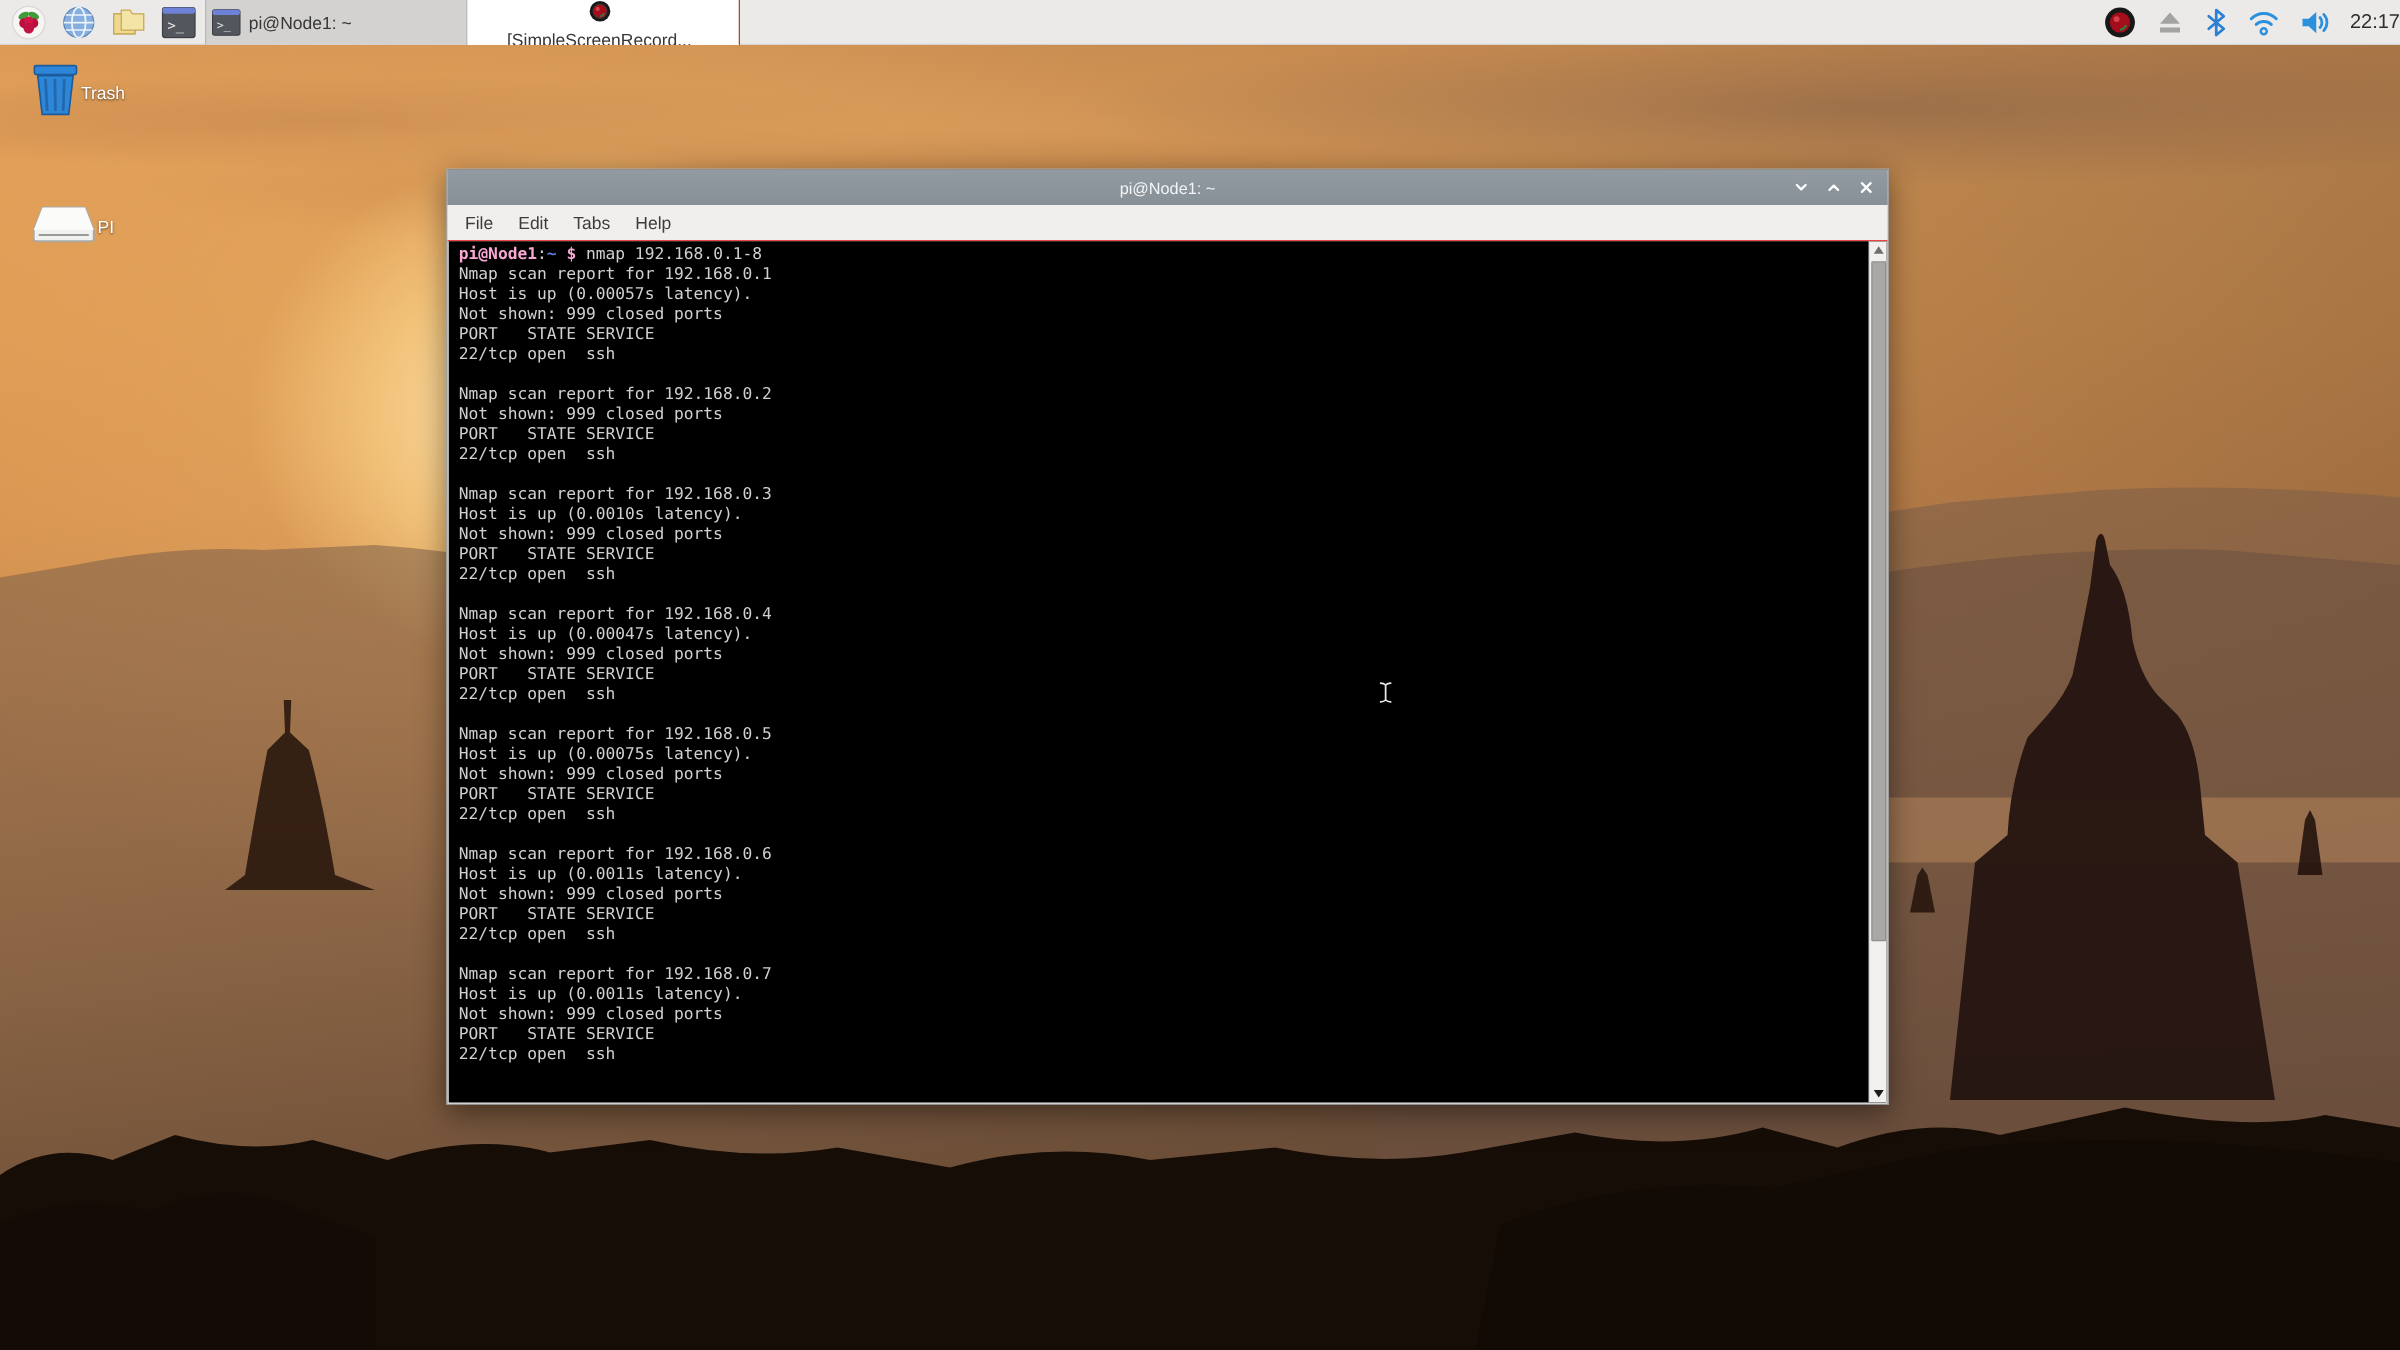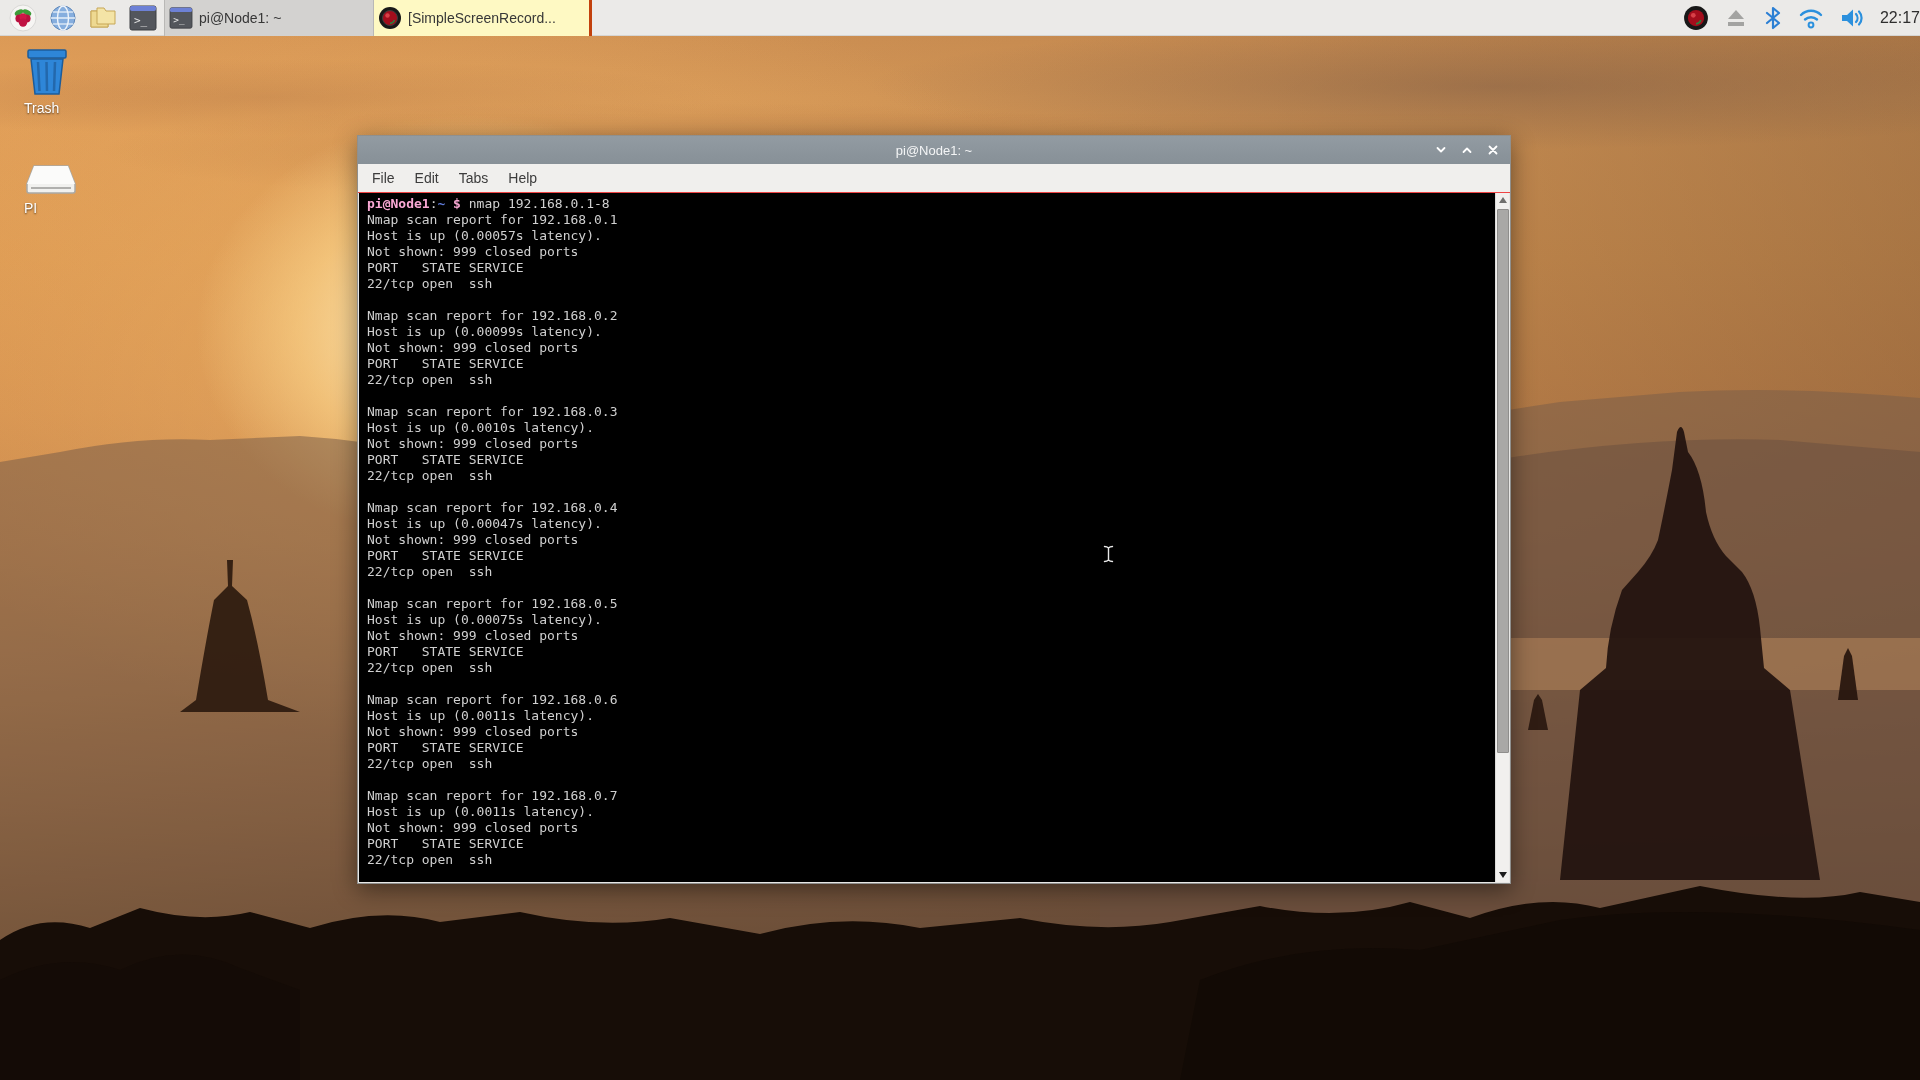--- a/index.html
+++ b/index.html
@@ -19,28 +19,28 @@
       linear-gradient(180deg, #cf9051 0%, #dd9e58 9%, #d79750 24%, #cd8c4c 38%, #bc7f47 50%, #9a6a40 62%, #6e4a2e 75%, #3c2617 88%, #20130b 100%);
   }
   .wallpaper svg { position:absolute; inset:0; }
 
   
   .taskbar { position:absolute; left:0; top:0; width:1920px; height:36px; background:#ebeae8;
     border-bottom:1px solid #d6d5d3; display:flex; align-items:center; z-index:30; }
   .launcher { width:34px; height:32px; display:flex; align-items:center; justify-content:center; margin-left:6px; cursor:pointer; }
   .task-btn { height:36px; display:flex; align-items:center; gap:6px; padding:0 10px 0 4px; font-size:14px; color:#373737; cursor:pointer; }
   .task-btn.active { background:#d3d2d0; border-left:1px solid #b9b8b6; border-right:1px solid #b9b8b6; }
-  .task-btn.inactive { background:#fef9c3; border-right:3px solid #c2410c; }
+  .task-btn.inactive { background:#ffffff; border-right:1px solid #c2410c;flex-direction:column; }
   .task-btn .t-label { white-space:nowrap; overflow:hidden; }
   .tray { margin-left:auto; display:flex; align-items:center; gap:15px; padding-right:0; }
   .tray .ticon { display:flex; align-items:center; justify-content:center; cursor:pointer; }
   .clock { font-size:16px; color:#2e2e2e; cursor:pointer; }
 
   
-  .desk-icon { position:absolute; width:76px; display:flex; flex-direction:column; z-index:5; cursor:pointer; }
+  .desk-icon { position:absolute; width:76px; display:flex; flex-direction:row; align-items:center; z-index:5; cursor:pointer; }
   .desk-icon .dlabel { margin-top:4px; font-size:14px; color:#fff; text-shadow:0 1px 2px rgba(0,0,0,.65); }
 
   
   .window { position:absolute; left:357px; top:135px; width:1154px; height:749px; z-index:20;
     background:#e8e7e5; border:1px solid #8f8f8d; box-shadow:0 6px 22px rgba(0,0,0,.45); display:flex; flex-direction:column; }
   .titlebar { height:28px; background:linear-gradient(#929ba2,#879097); display:flex; align-items:center; position:relative; flex:0 0 auto; }
   .title-text { position:absolute; left:0; right:0; text-align:center; color:#f4f5f6; font-size:13px; }
   .win-controls { position:absolute; right:6px; top:0; height:28px; display:flex; align-items:center; gap:4px; }
   .win-btn { width:22px; height:22px; display:flex; align-items:center; justify-content:center; cursor:pointer; }
   .menubar { height:29px; background:#f0efed; border-bottom:1px solid #ef4444; display:flex; align-items:center; padding-left:4px; flex:0 0 auto; }
@@ -241,21 +241,20 @@
     <div class="term-wrap">
       <div class="term-out">
           <div class="tline"><span class="t-green">pi@Node1</span><span>:</span><span class="t-blue">~</span><span> </span><span class="t-green">$</span><span> nmap 192.168.0.1-8</span></div>
           <div class="tline">Nmap scan report for 192.168.0.1</div>
           <div class="tline">Host is up (0.00057s latency).</div>
           <div class="tline">Not shown: 999 closed ports</div>
           <div class="tline">PORT   STATE SERVICE</div>
           <div class="tline">22/tcp open  ssh</div>
           <div class="tline">&nbsp;</div>
           <div class="tline">Nmap scan report for 192.168.0.2</div>
-          <div class="tline">Host is up (0.00099s latency).</div>
           <div class="tline">Not shown: 999 closed ports</div>
           <div class="tline">PORT   STATE SERVICE</div>
           <div class="tline">22/tcp open  ssh</div>
           <div class="tline">&nbsp;</div>
           <div class="tline">Nmap scan report for 192.168.0.3</div>
           <div class="tline">Host is up (0.0010s latency).</div>
           <div class="tline">Not shown: 999 closed ports</div>
           <div class="tline">PORT   STATE SERVICE</div>
           <div class="tline">22/tcp open  ssh</div>
           <div class="tline">&nbsp;</div>

